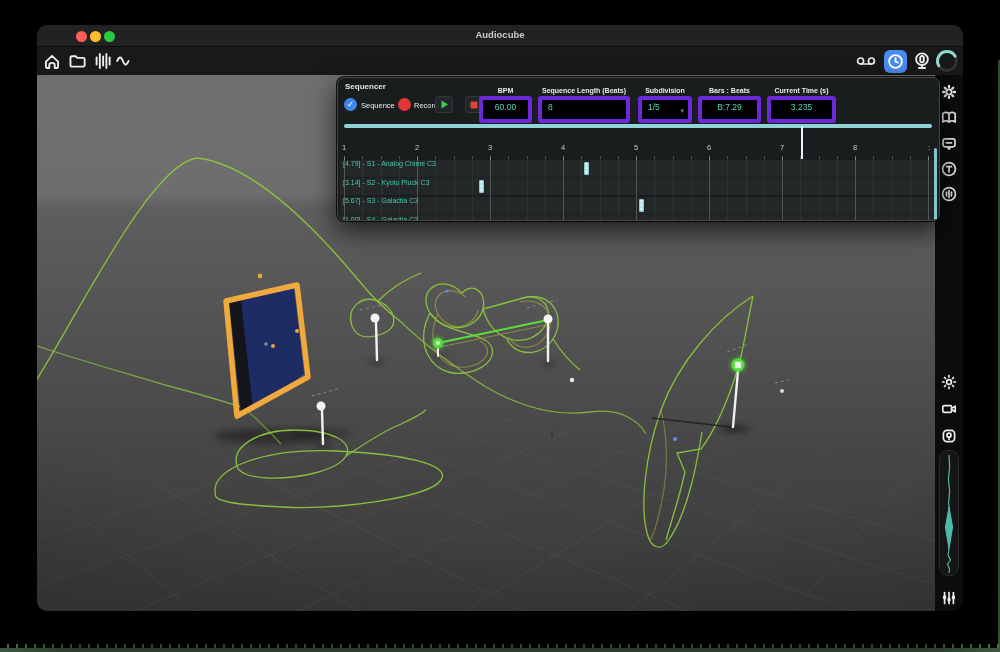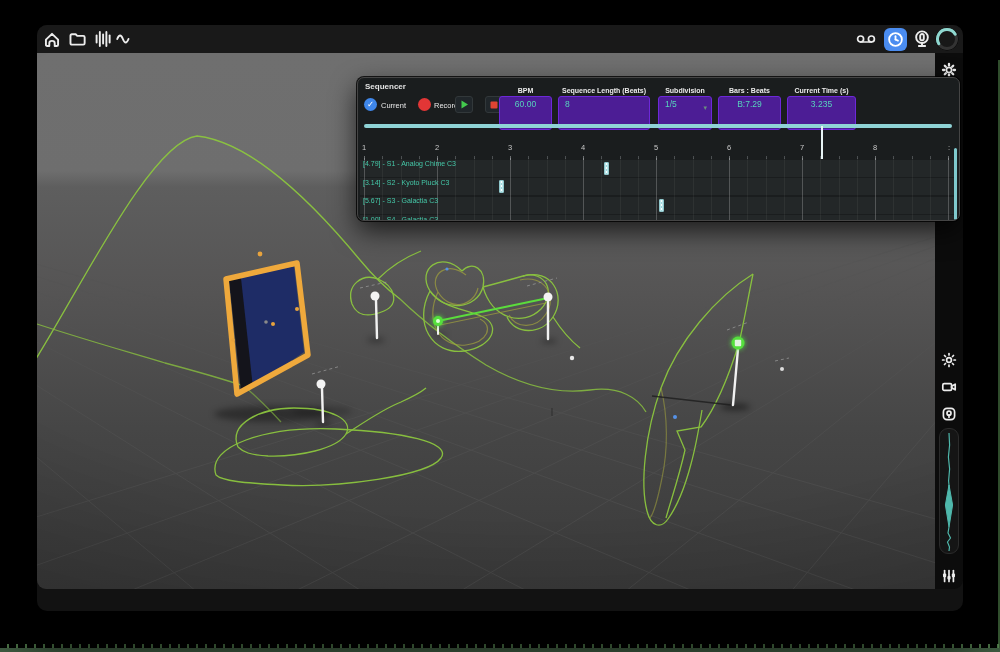--- a/index.html
+++ b/index.html
@@ -38,37 +38,37 @@
   .viewport::after{content:"";position:absolute;inset:0;pointer-events:none;
      background:radial-gradient(130% 95% at 55% 35%, rgba(0,0,0,0) 55%, rgba(0,0,0,.28) 100%);}
   .scene{position:absolute;inset:0;}
 
   .sidebar{position:relative;width:28px;background:#0c0c0c;border-bottom-right-radius:9px;}
   .sb-icon{position:absolute;left:6px;width:16px;height:16px;}
   .sb-wave{position:absolute;left:4px;top:375px;width:20px;height:126px;background:#151515;
            border:1px solid #2b2b2b;border-radius:9px;overflow:hidden;}
 
   
-  .seq{position:absolute;left:357px;top:77px;width:603px;height:144px;background:#1a1d1e;
+  .seq{position:absolute;left:337px;top:77px;width:603px;height:144px;background:#1a1d1e;
        border:1px solid #454545;border-radius:7px;overflow:hidden;z-index:30;
        box-shadow:0 0 0 1px rgba(0,0,0,.8),0 10px 26px rgba(0,0,0,.7);color:#e8e8e8;}
   .seq-title{position:absolute;left:7px;top:4px;font-size:8px;font-weight:bold;color:#e2e2e2;}
   .chk{position:absolute;left:6px;top:20px;width:13px;height:13px;border-radius:50%;background:#3f87ea;
        color:#fff;font-size:8.5px;line-height:13px;text-align:center;}
   .chk-label{position:absolute;left:23px;top:22.5px;font-size:7.5px;}
   .rec{position:absolute;left:60px;top:20px;width:13px;height:13px;border-radius:50%;background:#e23636;}
   .rec-label{position:absolute;left:76px;top:22.5px;font-size:7.5px;}
   .tbtn{position:absolute;top:18px;width:18px;height:17px;background:#20262a;border:1px solid #32383a;
         border-radius:3px;display:flex;align-items:center;justify-content:center;}
   .tbtn.play{left:97px;} .tbtn.stop{left:127px;}
   .fld{position:absolute;top:0;height:37px;}
   .fld-label{position:absolute;left:0;right:0;top:9px;text-align:center;font-size:7px;
              font-weight:bold;color:#ececec;white-space:nowrap;}
-  .fld-value{position:absolute;left:0;right:0;top:18px;height:34px;background:#4c1d95;
-             border:1px solid #6d28d9;border-radius:3px;color:#57d4bd;font-size:8.5px;
+  .fld-value{position:absolute;left:0;right:0;top:18px;height:27px;background:#000000;
+             border:4px solid #6d28d9;border-radius:3px;color:#57d4bd;font-size:8.5px;
              line-height:15px;text-align:center;}
   .fld-value.ta-left{text-align:left;padding-left:6px;}
   .fld-chevron{position:absolute;right:4px;top:3px;color:#6b8f7f;font-size:7px;}
   .tl-bar{position:absolute;left:6px;top:46px;width:588px;height:4px;background:#8fd3d6;border-radius:2px;}
   .playhead{position:absolute;top:48px;width:1.5px;height:33px;background:#e8f4f5;z-index:5;}
   .ruler{position:absolute;left:2px;top:65px;width:596px;height:12px;}
   .ruler-num{position:absolute;top:0;font-size:7.5px;color:#c8c8c8;}
   .ticks{position:absolute;left:2px;top:78px;width:596px;height:4px;}
   .tick{position:absolute;top:0;width:1px;height:3px;background:#4a4e50;}
   .tick.beat{height:4px;background:#6a6e70;}
@@ -90,20 +90,26 @@
 </head>
 <body>
 
 <div class="stage">
   <div class="desktop-edge-right"></div>
   <div class="desktop-speckles"></div>
   <div class="desktop-grass"></div>
 
   <div class="window">
 
+    <div class="titlebar">
+      <div class="tl red"></div>
+      <div class="tl yellow"></div>
+      <div class="tl green"></div>
+      <div class="win-title">Audiocube</div>
+    </div>
 
     <div class="toolbar">
       <div class="tb-icon" style="left:4px">
         <svg width="18" height="18" viewBox="0 0 16 16">
             <path class="icon-stroke" d="M2.6,8.6 L8,3.4 L13.4,8.6 V13 Q13.4,14.2 12.2,14.2 H10.4 V11.8 C10.4,10.4 9.3,9.7 8,9.7 C6.7,9.7 5.6,10.4 5.6,11.8 V14.2 H3.8 Q2.6,14.2 2.6,13 Z"></path>
           </svg>
       </div>
       <div class="tb-icon" style="left:29px">
         <svg width="18" height="18" viewBox="0 0 16 16">
             <path class="icon-stroke" d="M2.2,5 C2.2,4.3 2.7,3.8 3.4,3.8 H6.8 L8.2,5.2 H13.6 C14.3,5.2 14.8,5.7 14.8,6.4 V11.8 C14.8,12.5 14.3,13 13.6,13 H3.4 C2.7,13 2.2,12.5 2.2,11.8 Z"></path>
@@ -399,21 +405,21 @@
           </svg>
         </div>
       </div>
     </div>
   </div>
 
   <div class="seq">
     <div class="seq-title">Sequencer</div>
 
     <div class="chk">✓</div>
-    <div class="chk-label">Current</div>
+    <div class="chk-label">Sequence</div>
     <div class="rec"></div>
     <div class="rec-label">Record</div>
 
     <div class="tbtn play">
       <svg width="9" height="9" viewBox="0 0 9 9">
           <polygon points="1.5,0.5 8,4.5 1.5,8.5" fill="#43c94d"></polygon>
         </svg>
     </div>
     <div class="tbtn stop">
       <svg width="8" height="8" viewBox="0 0 8 8">

